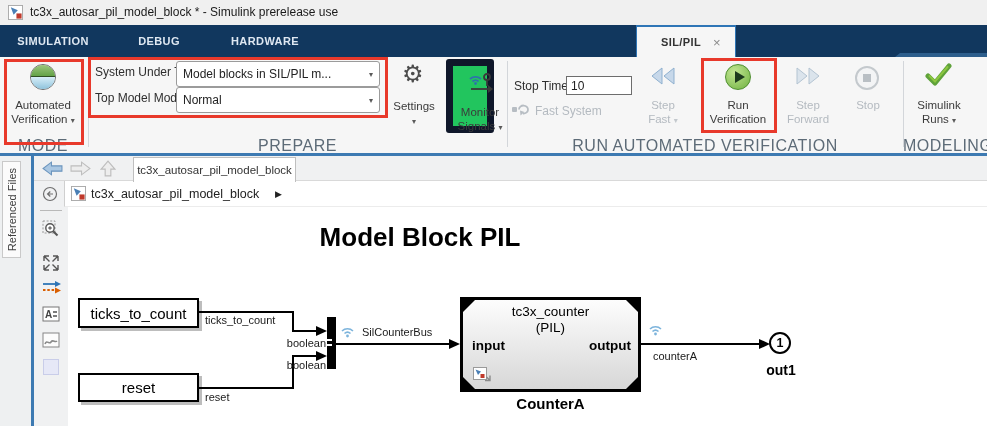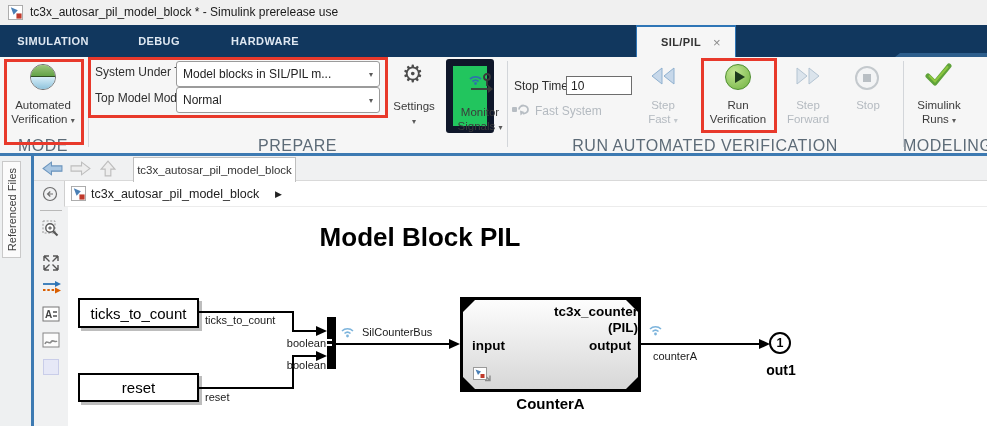--- a/index.html
+++ b/index.html
@@ -79,21 +79,21 @@
   .dtitle { left:280px; top:222px; width:280px; text-align:center; font-size:26px; font-weight:bold; color:#000; }
   .inblock { position:absolute; width:121px; background:#fff; border:2px solid #000; box-shadow:3px 3px 0 #bdbdbd; text-align:center; font-size:15px; color:#000; }
   .wire { position:absolute; background:#000; }
   .warr { position:absolute; width:0; height:0; border-left:11px solid #000; border-top:5px solid transparent; border-bottom:5px solid transparent; }
   .slabel { position:absolute; font-size:11px; color:#1a1a1a; white-space:nowrap; }
   .mux { left:327px; top:317px; width:9px; height:52px; background:#000; }
   .muxgap { position:absolute; left:0; width:5px; height:2px; background:#fff; }
 
   .counter { left:460px; top:297px; width:181px; height:95px; border:3px solid #000;
              background:linear-gradient(180deg,#fdfdfd,#d7d7d7); }
-  .ctxt { position:absolute; width:100%; text-align:right; font-weight:bold; font-size:13.5px; color:#000; }
+  .ctxt { position:absolute; width:100%; text-align:center; font-weight:normal; font-size:13.5px; color:#000; }
   .cport { position:absolute; font-weight:bold; font-size:13.5px; color:#000; }
   .ctri { position:absolute; width:0; height:0; }
   .ctl { left:-1px; top:-1px; border-top:14px solid #000; border-right:14px solid transparent; }
   .ctr { right:-1px; top:-1px; border-top:14px solid #000; border-left:14px solid transparent; }
   .cbl { left:-1px; bottom:-1px; border-bottom:14px solid #000; border-right:14px solid transparent; }
   .cbr { right:-1px; bottom:-1px; border-bottom:14px solid #000; border-left:14px solid transparent; }
   .cname { left:460px; top:395px; width:181px; text-align:center; font-weight:bold; font-size:15px; }
   .outport { left:769px; top:332px; width:22px; height:22px; border:2px solid #000; border-radius:50%; background:#fff; text-align:center; line-height:19px; font-weight:bold; font-size:12.5px; }
   .outname { left:755px; top:362px; width:52px; text-align:center; font-weight:bold; font-size:14px; }
 </style>

